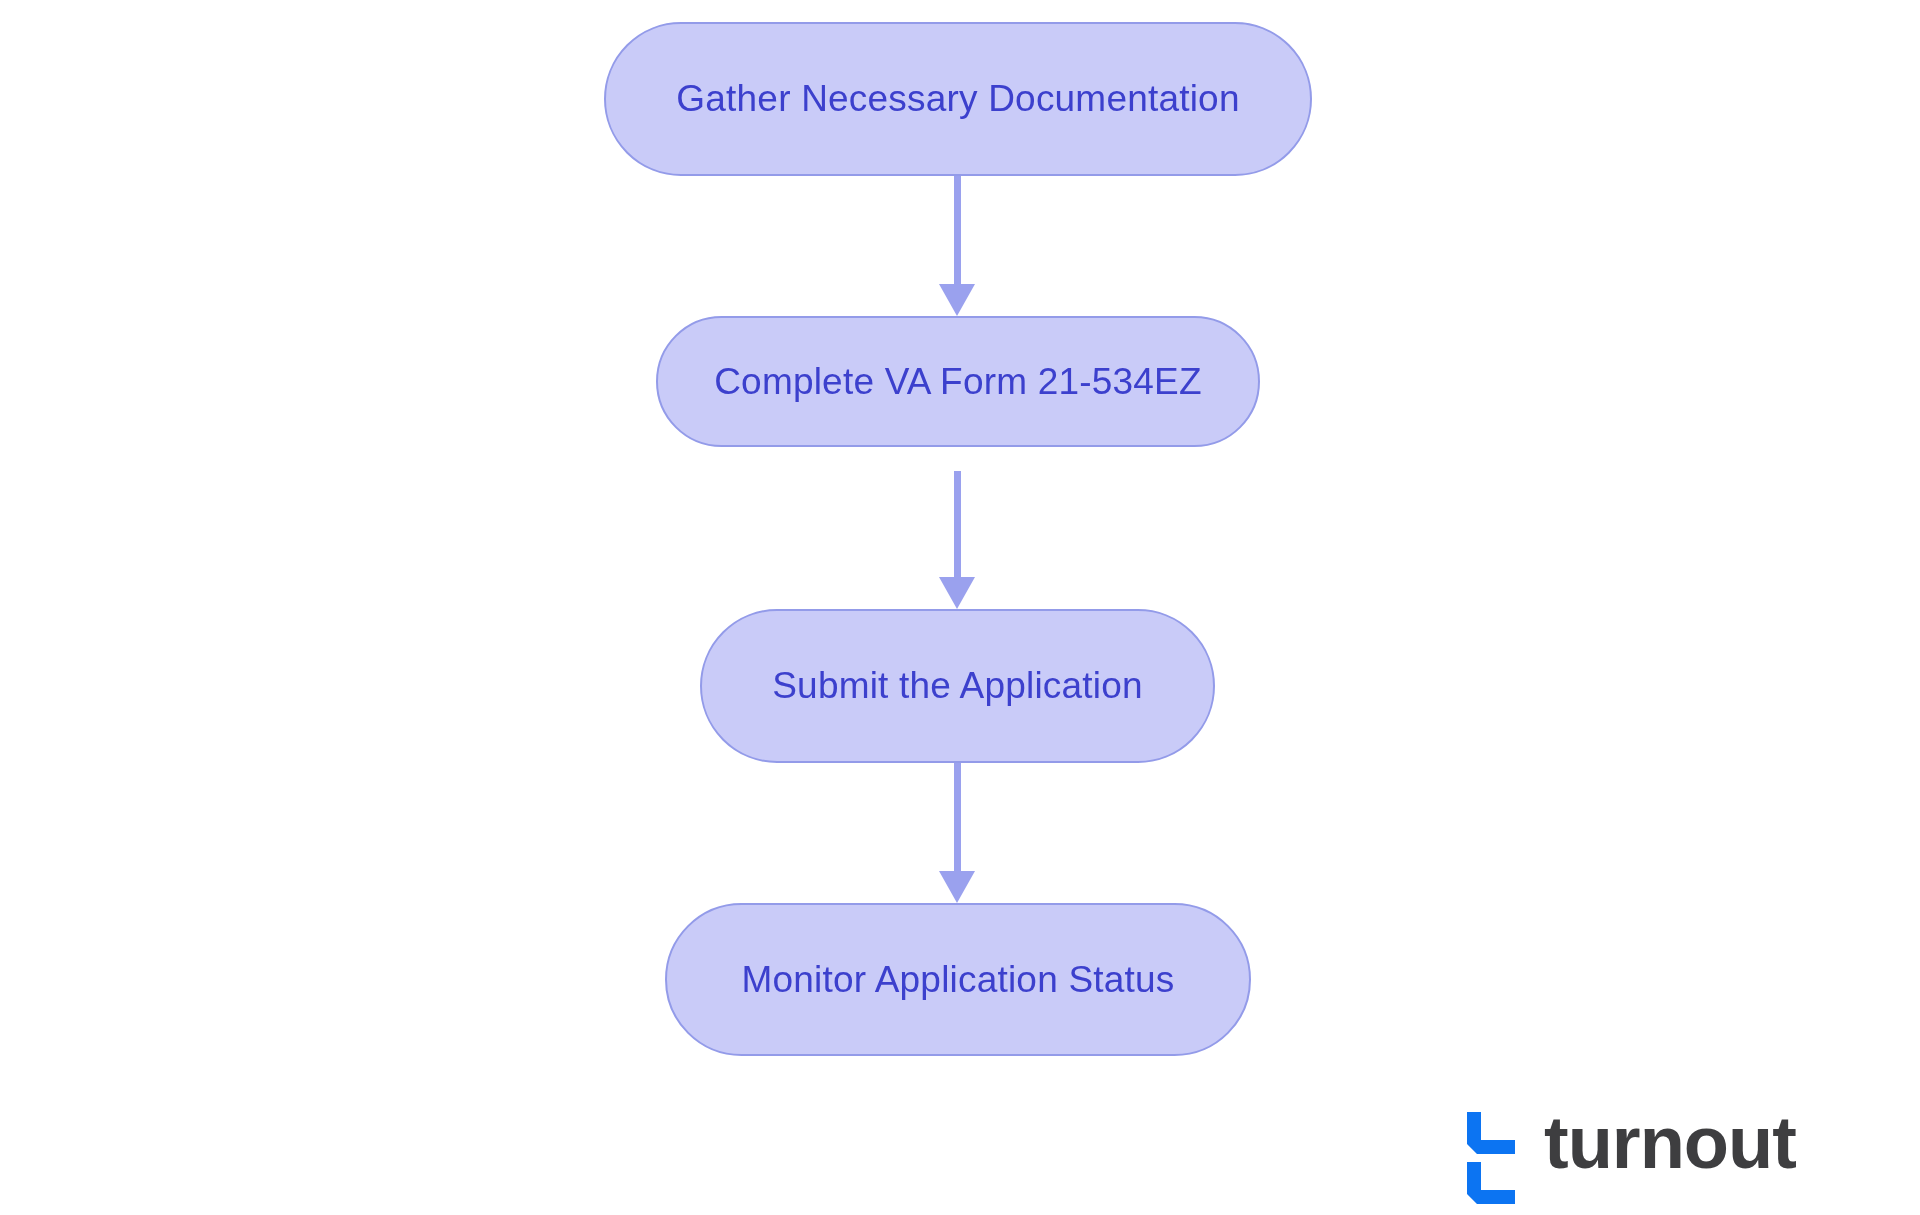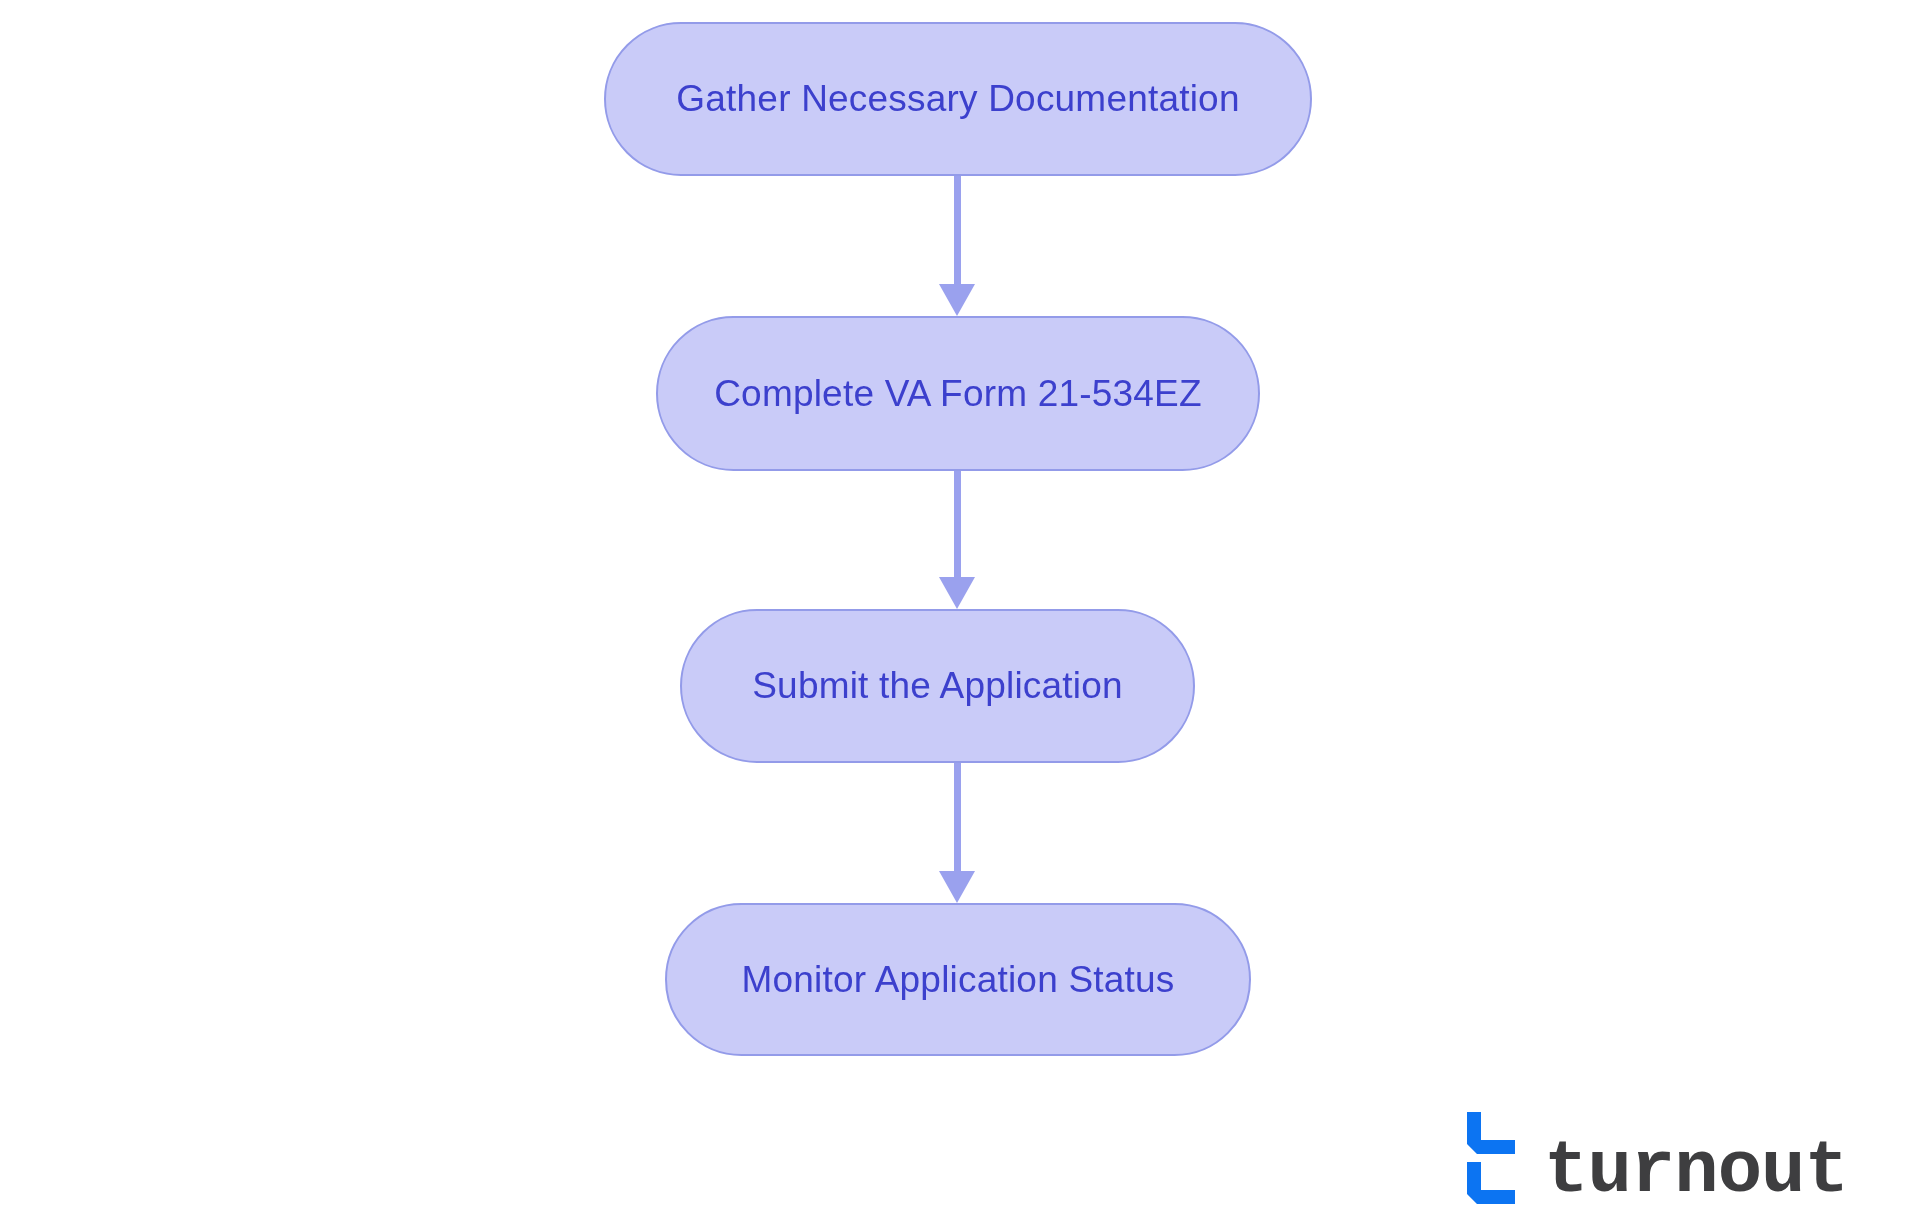--- a/index.html
+++ b/index.html
@@ -33,22 +33,22 @@
     border: 2px solid var(--node-border);
     border-radius: 80px;
     color: var(--node-text);
     font-size: 37px;
     font-weight: 400;
     letter-spacing: 0.2px;
     text-align: center;
     white-space: nowrap;
   }
   .n1 { left: 604px; top: 22px;  width: 708px; height: 154px; }
-  .n2 { left: 656px; top: 316px; width: 604px; height: 155px; align-items: center; }
-  .n3 { left: 680px; top: 609px; width: 515px; height: 154px; }
+  .n2 { left: 656px; top: 316px; width: 604px; height: 131px; align-items: center; }
+  .n3 { left: 700px; top: 609px; width: 515px; height: 154px; }
   .n4 { left: 665px; top: 903px; width: 586px; height: 153px; justify-content: center; }
 
   .arrow {
     position: absolute;
     width: 36px;
     display: flex;
     flex-direction: column;
     align-items: center;
   }
   .a1 { left: 939px; top: 176px; height: 140px; }
@@ -63,22 +63,20 @@
     width: 0; height: 0;
     border-left: 18px solid transparent;
     border-right: 18px solid transparent;
     border-top: 32px solid var(--arrow-color);
   }
 
   .logo {
     position: absolute;
     left: 1464px; top: 1112px;
     display: flex;
-    align-items: flex-end;
-    font-family: Liberation Mono, monospace;
   }
   .logo-icon { display: block; }
   .logo-icon polygon { fill: var(--logo-icon-color); }
   .logo-word {
     font-size: 74px;
     font-weight: 700;
     color: var(--logo-text-color);
     line-height: 0.84;
     letter-spacing: -1px;
     margin-left: 26px;

